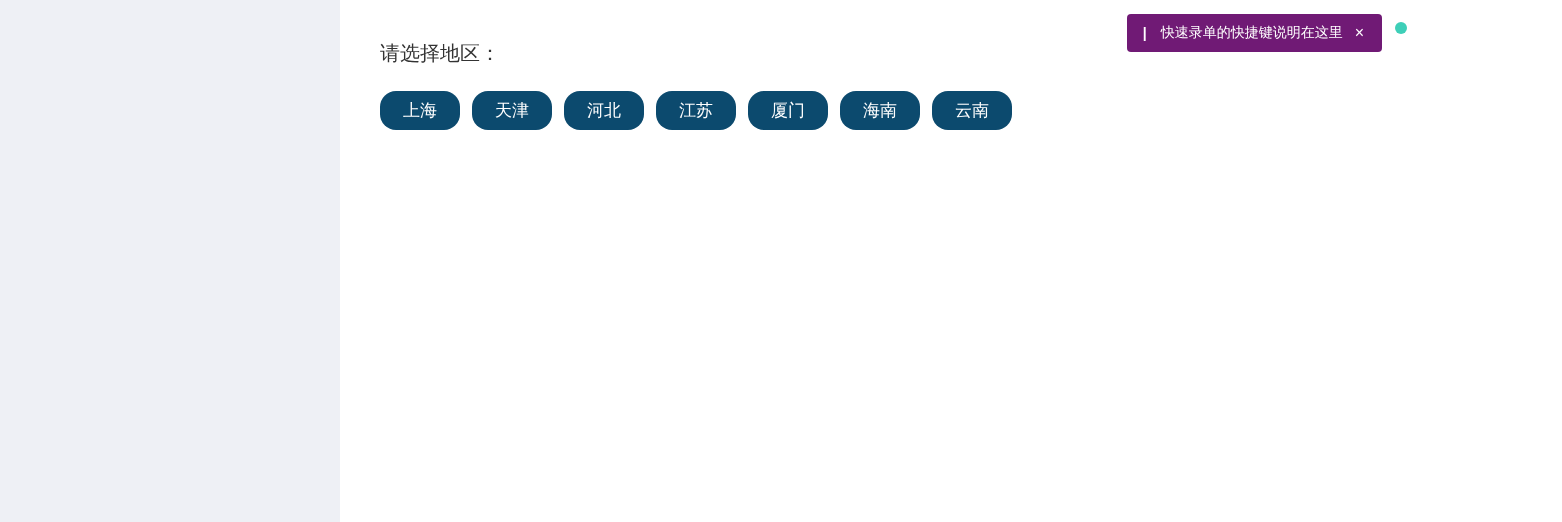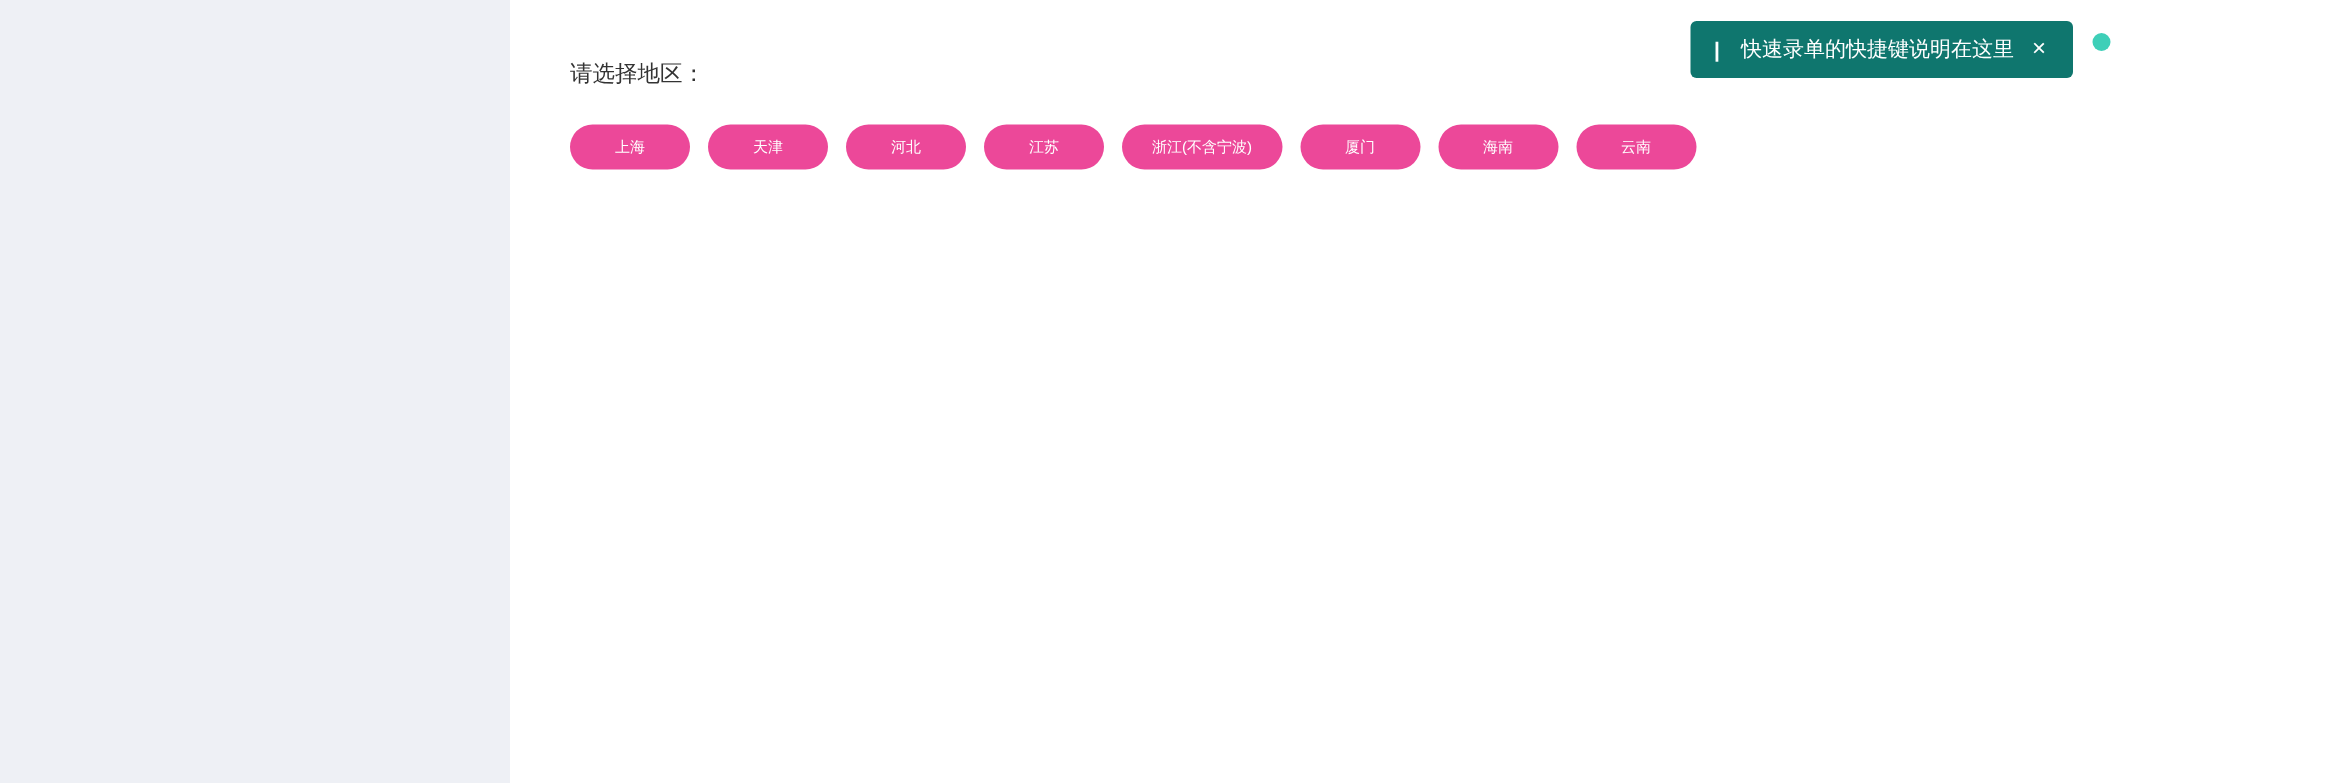--- a/index.html
+++ b/index.html
@@ -30,51 +30,51 @@
       position: absolute;
       left: 340px;
       top: 0;
       right: 0;
       bottom: 0;
       background: #ffffff;
       padding: 40px 40px;
     }
 
     .page-label {
-      font-size: 15px;
+      font-size: 20px;
       color: #333;
       margin-bottom: 24px;
       font-weight: 500;
     }
 
     .region-buttons {
       display: flex;
       flex-wrap: wrap;
       gap: 12px;
     }
 
     .region-btn {
-      background: #ec4899;
+      background: #0c4a6e;
       color: #fff;
       border: none;
       border-radius: 16px;
       padding: 8px 20px;
-      font-size: 10px;
+      font-size: 17px;
       cursor: pointer;
       min-width: 80px;
       text-align: center;
       font-family: "Microsoft YaHei", "PingFang SC", sans-serif;
     }
 
     
     .tooltip-banner {
       position: absolute;
       top: 14px;
       right: 180px;
-      background: #0f766e;
+      background: #701a75;
       color: #fff;
       padding: 10px 16px;
       border-radius: 4px;
       font-size: 14px;
       display: flex;
       align-items: center;
       gap: 10px;
       white-space: nowrap;
       z-index: 100;
     }
@@ -113,21 +113,20 @@
 <div class="left-sidebar"></div>
 
 <div class="main-content">
   <div class="page-label">请选择地区：</div>
   <div class="region-buttons">
 
   <button class="region-btn">上海</button>
       <button class="region-btn">天津</button>
       <button class="region-btn">河北</button>
       <button class="region-btn">江苏</button>
-      <button class="region-btn">浙江(不含宁波)</button>
       <button class="region-btn">厦门</button>
       <button class="region-btn">海南</button>
       <button class="region-btn">云南</button>
     </div>
 </div>
 
 <div class="tooltip-banner">
   <span>快速录单的快捷键说明在这里</span>
   <button class="tooltip-close">×</button>
 </div>

